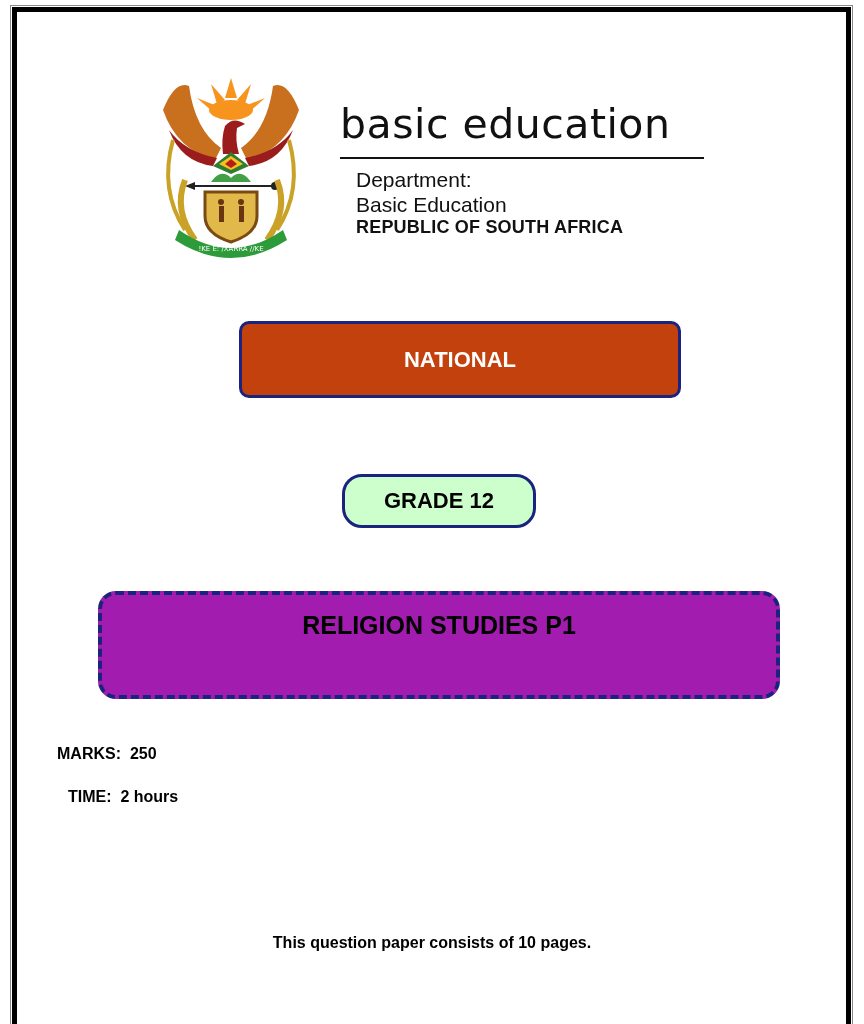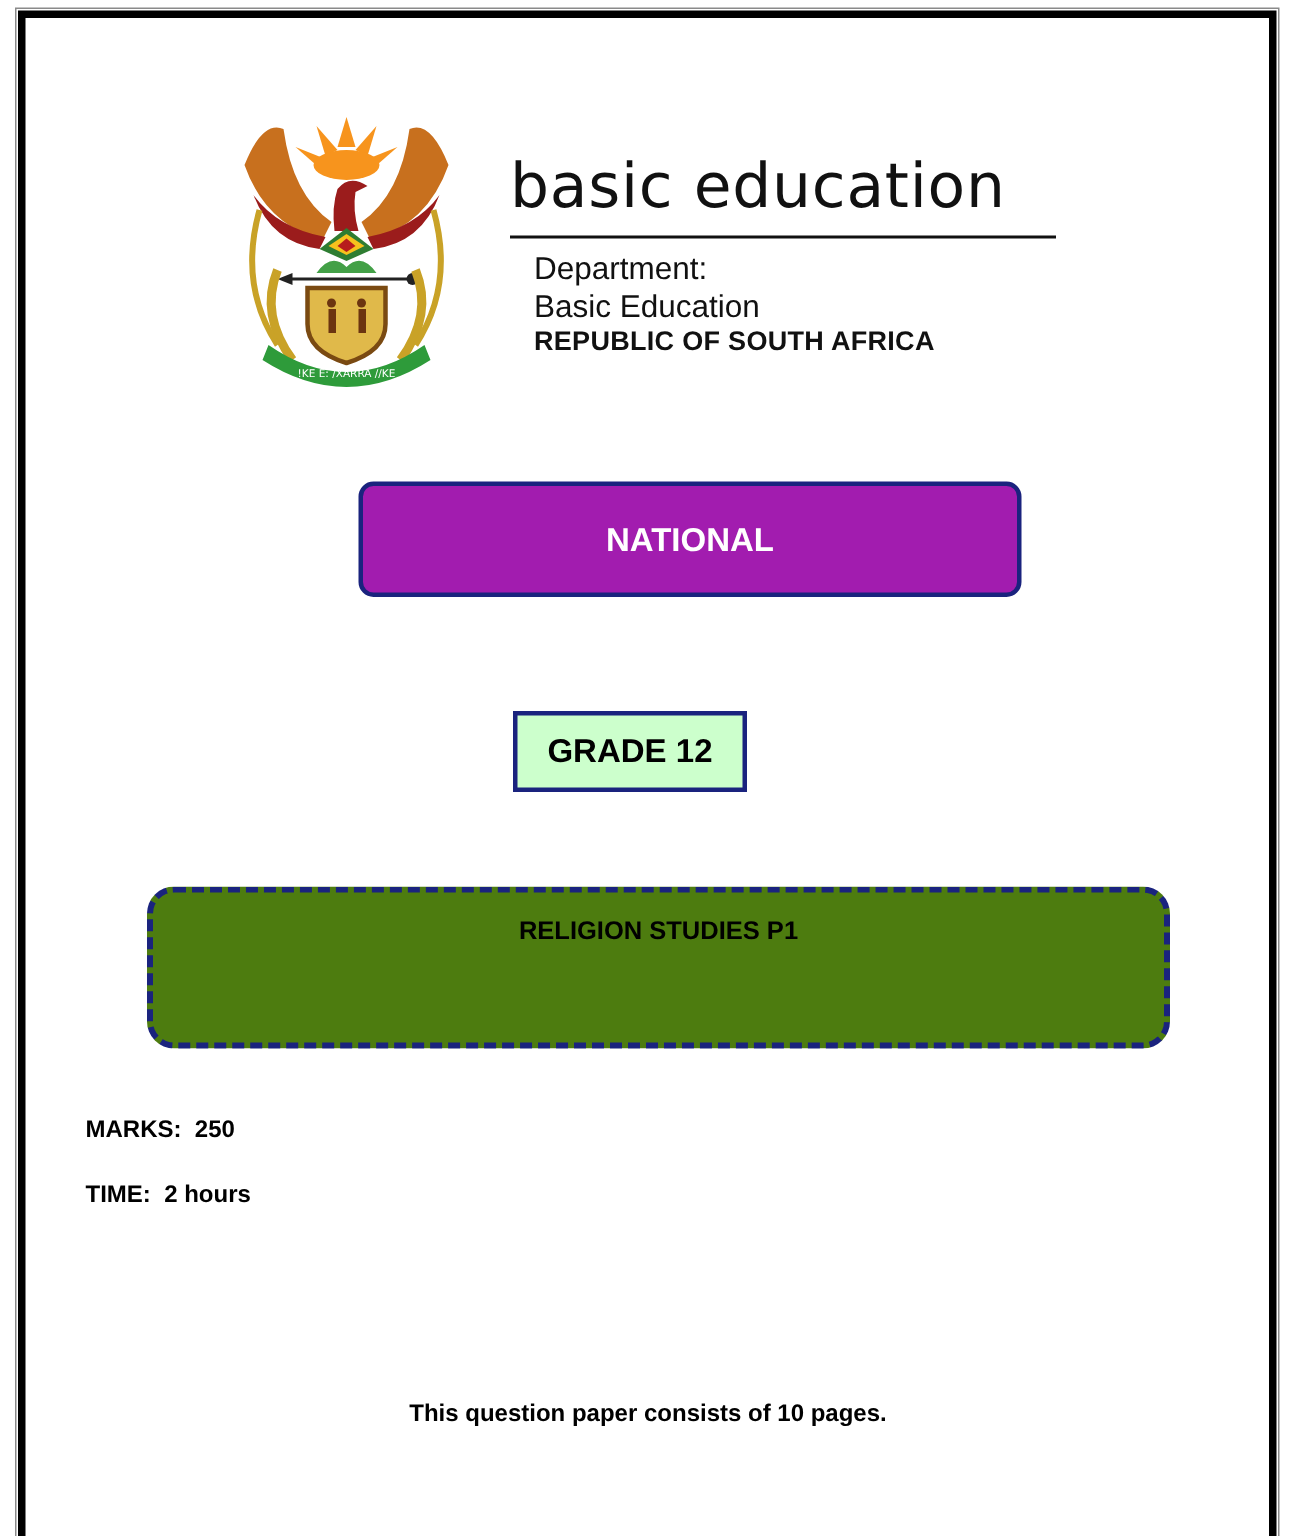--- a/index.html
+++ b/index.html
@@ -20,39 +20,39 @@
     position:absolute; left:340px; top:104px; font-family:"DejaVu Sans", sans-serif;
     font-size:41px; letter-spacing:0.5px; color:#111; line-height:1;
   }
   .logo-rule { position:absolute; left:340px; top:157px; width:364px; height:2px; background:#111; }
   .dept { position:absolute; left:356px; font-size:21px; line-height:1; color:#111; }
   .dept1 { top:169px; }
   .dept2 { top:194px; }
   .dept3 { top:218px; font-weight:bold; font-size:18px; letter-spacing:0.2px; }
   .nsc {
     position:absolute; left:239px; top:321px; width:442px; height:77px;
-    background:#a21caf; border:3px solid #1a237e; border-radius:10px; box-sizing:border-box;
+    background:#c2410c; border:3px solid #1a237e; border-radius:10px; box-sizing:border-box;
     color:#fff; font-weight:bold; font-size:22px; text-align:center; line-height:27px;
     display:flex; flex-direction:column; justify-content:center;gap:24px;
   }
   .grade {
-    position:absolute; left:342px; top:474px; width:156px; height:54px;
-    background:#ccffcc; border:3px solid #1a237e; border-radius:0; box-sizing:border-box;
+    position:absolute; left:342px; top:474px; width:194px; height:54px;
+    background:#ccffcc; border:3px solid #1a237e; border-radius:20px; box-sizing:border-box;
     font-weight:bold; font-size:22px; text-align:center; line-height:48px;
   }
   .subject {
     position:absolute; left:98px; top:591px; width:682px; height:108px;
-    background:#4d7c0f; border:4px dashed #1a237e; border-radius:18px; box-sizing:border-box;
-    text-align:center; font-weight:bold; font-size:17px;
+    background:#a21caf; border:4px dashed #1a237e; border-radius:18px; box-sizing:border-box;
+    text-align:center; font-weight:bold; font-size:25px;
   }
   .subject .l1 { position:absolute; left:0; right:0; top:16px; }
   .subject .l2 { position:absolute; left:0; right:0; top:64px; }
   .meta { position:absolute; left:57px; font-weight:bold; font-size:16px; }
   .marks { top:745px; }
-  .time { top:788px; }
+  .time { top:788px;margin-left:11px; }
   .pages {
     position:absolute; left:0; right:0; top:934px; text-align:center;
     font-weight:bold; font-size:16px;
   }
 </style>
 </head>
 <body>
 
 <div class="frame">
   <div class="frame-inner"></div>

